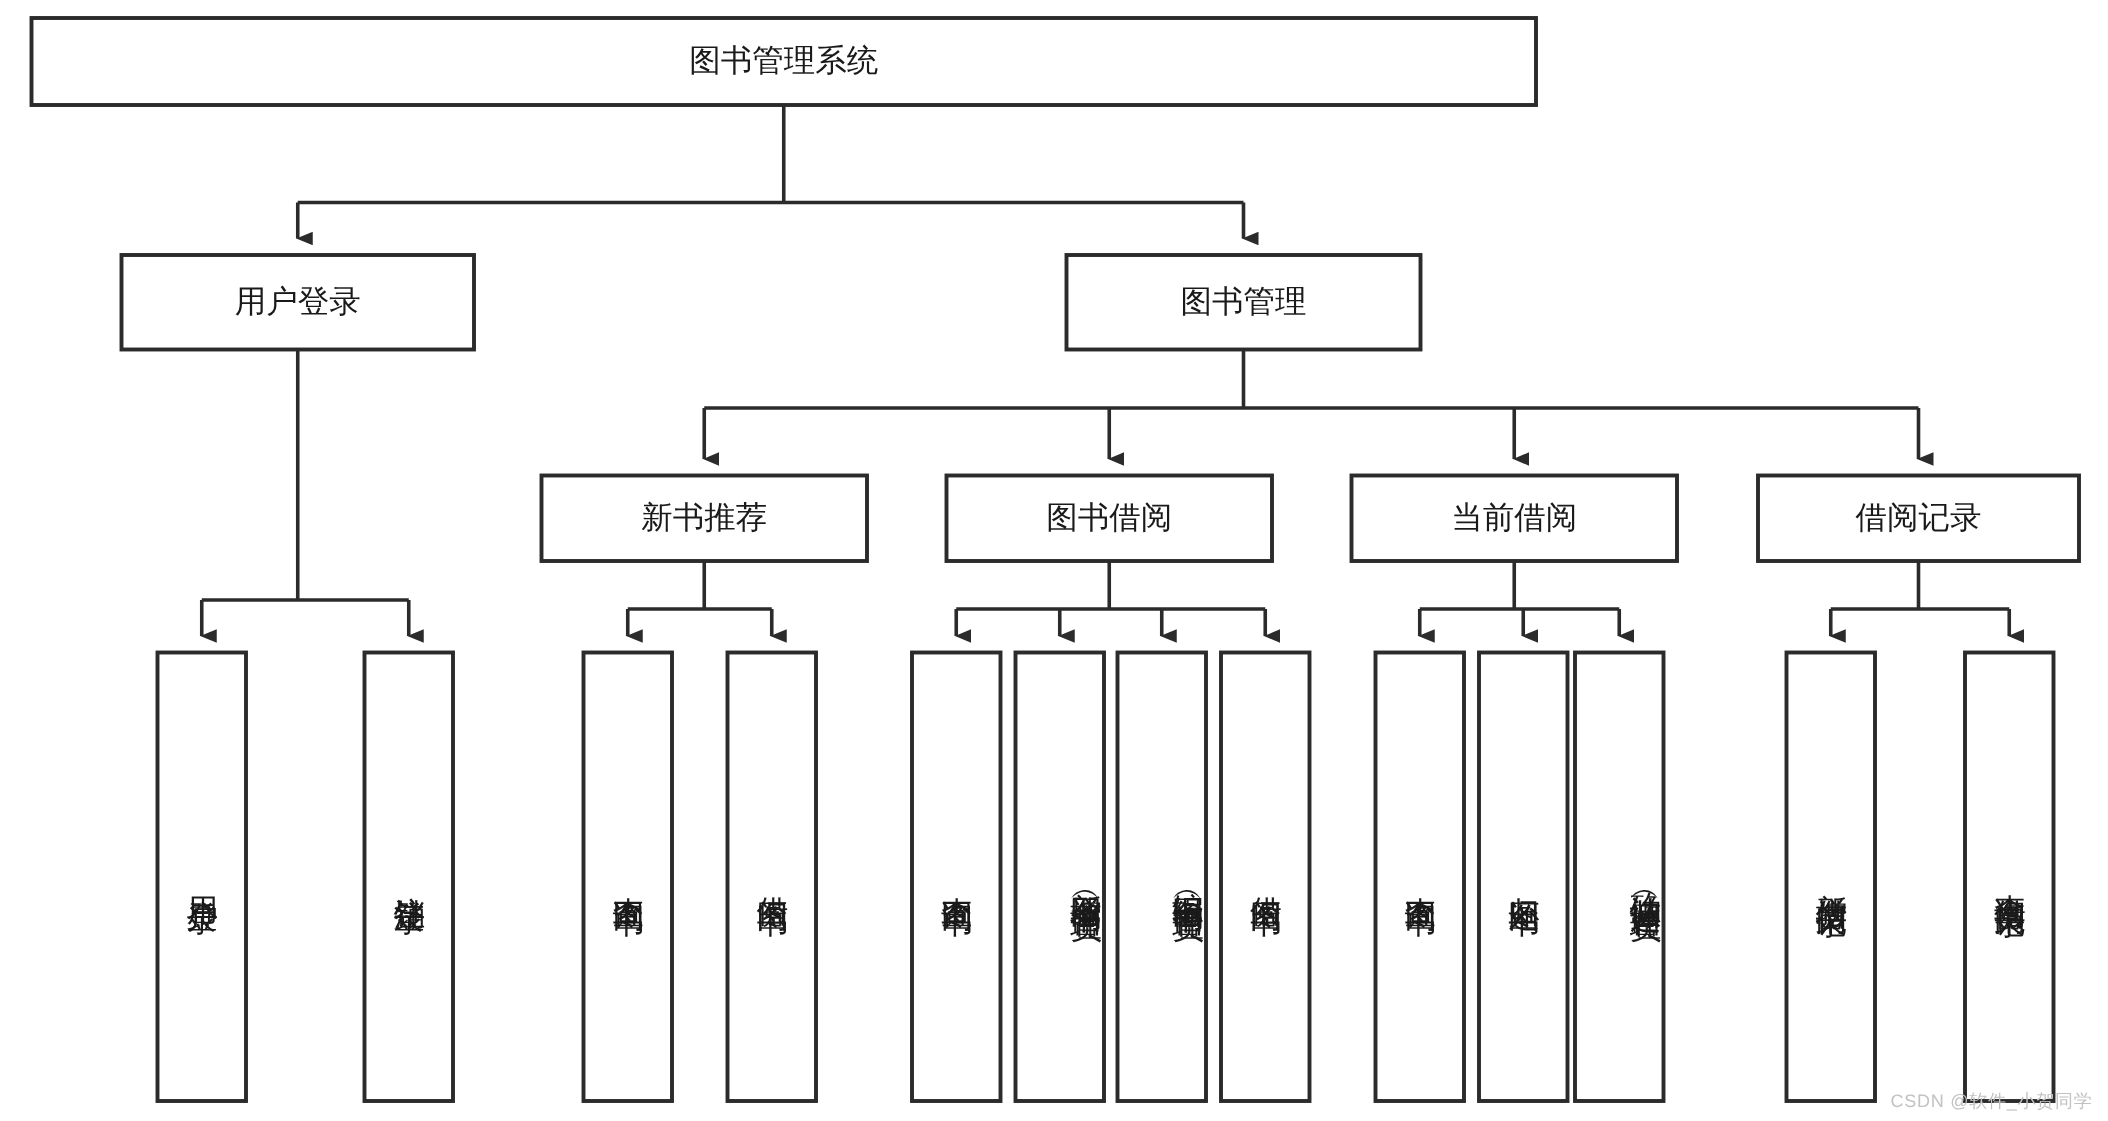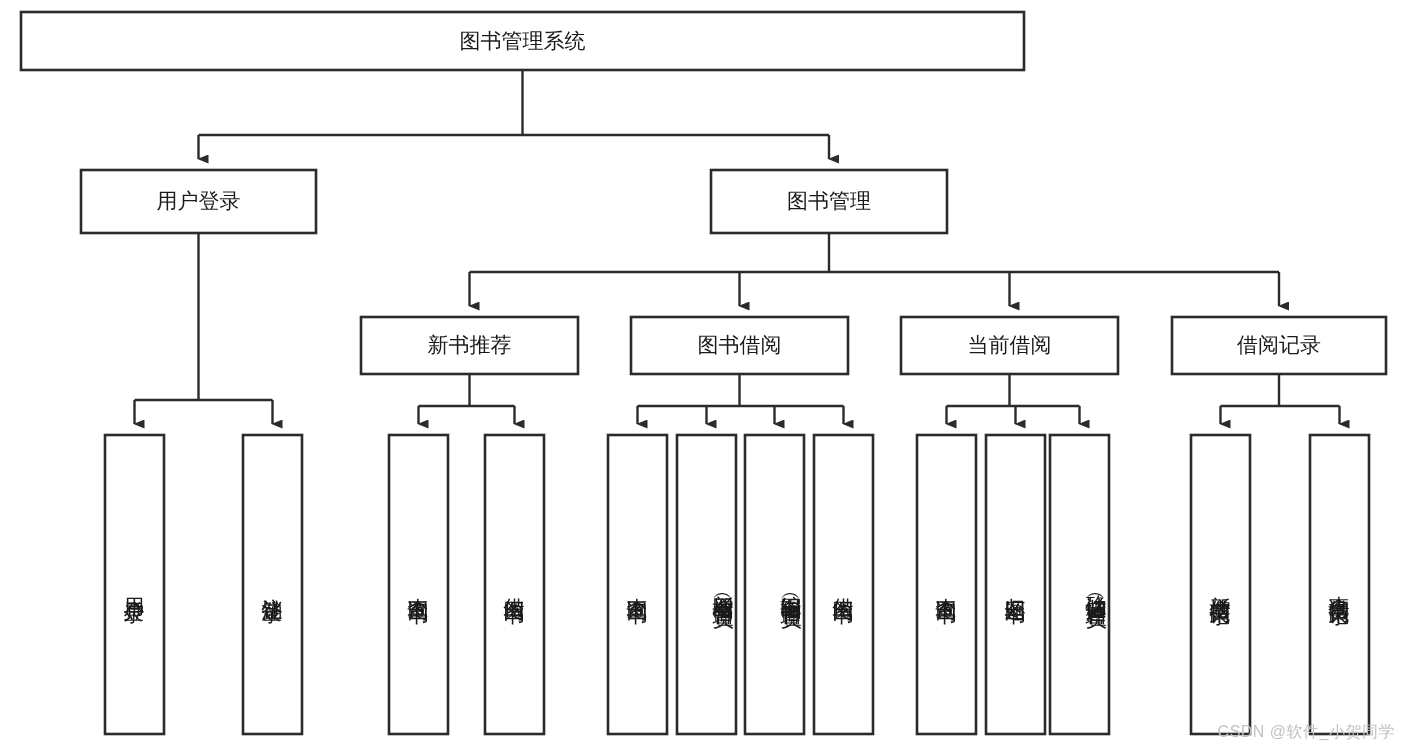--- a/index.html
+++ b/index.html
@@ -41,21 +41,21 @@
     font-size: 21px;
     fill: #1a1a1a;
     text-anchor: middle;
     dominant-baseline: middle;
   }
   .watermark {
     position: absolute;
     right: 10px;
     bottom: 4px;
     font-family: "Liberation Sans", "DejaVu Sans", sans-serif;
-    font-size: 16px;
+    font-size: 12px;
     color: #c2c2c2;
     letter-spacing: 0.5px;
     white-space: nowrap;
     user-select: none;
   }
   
   .leaf-label {
     position: absolute;
     writing-mode: vertical-rl;
     text-orientation: upright;

